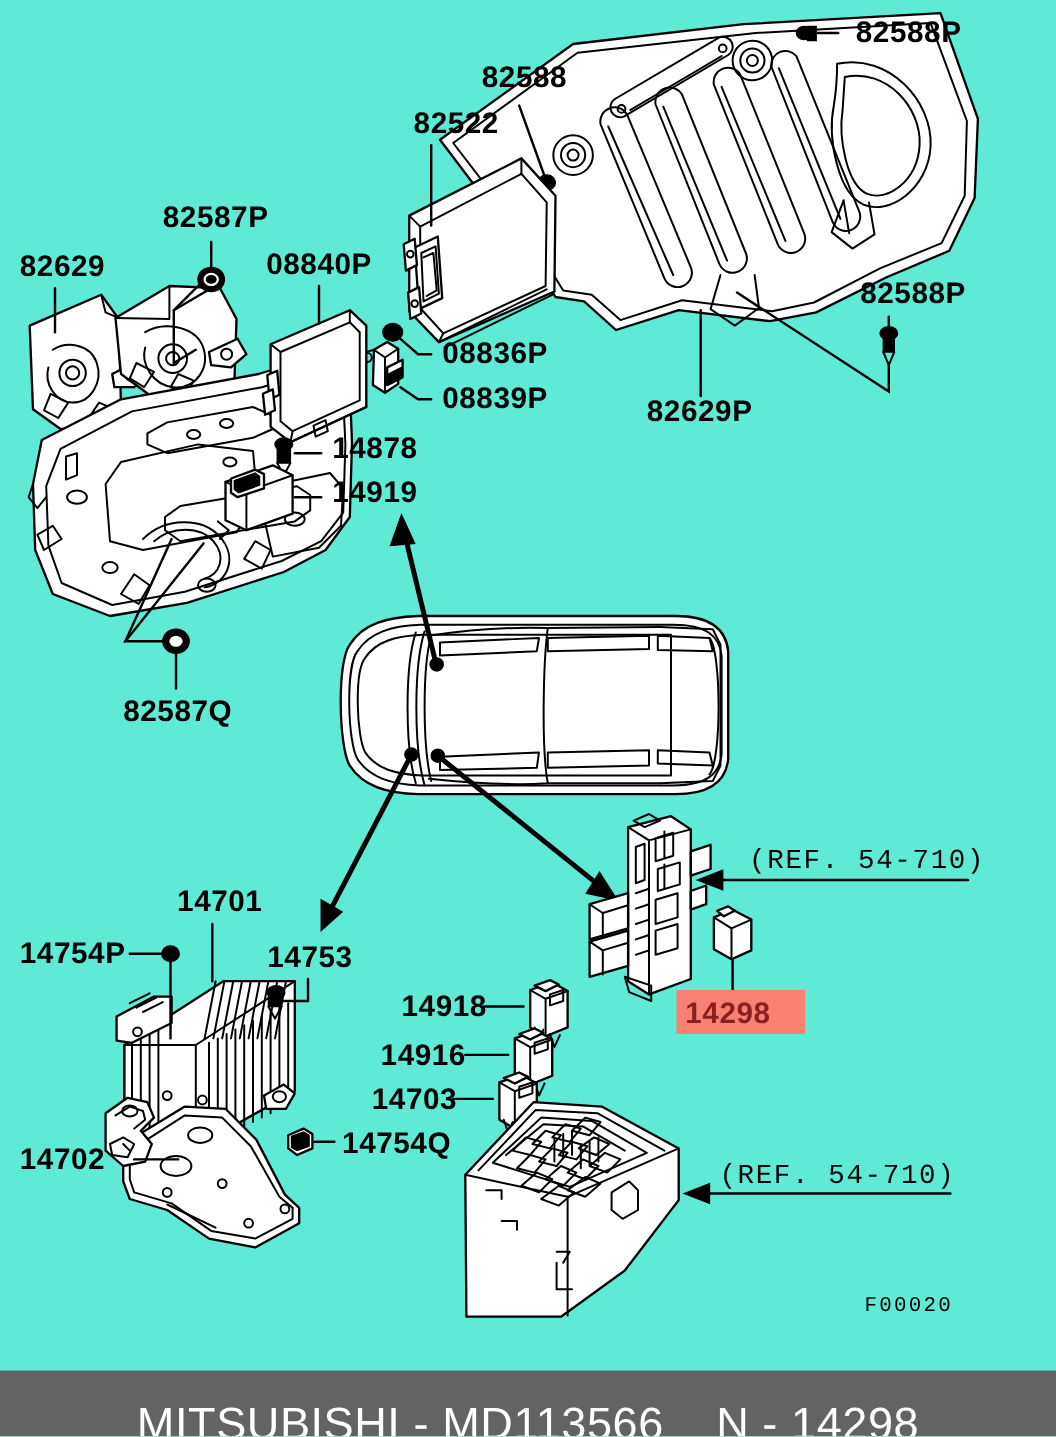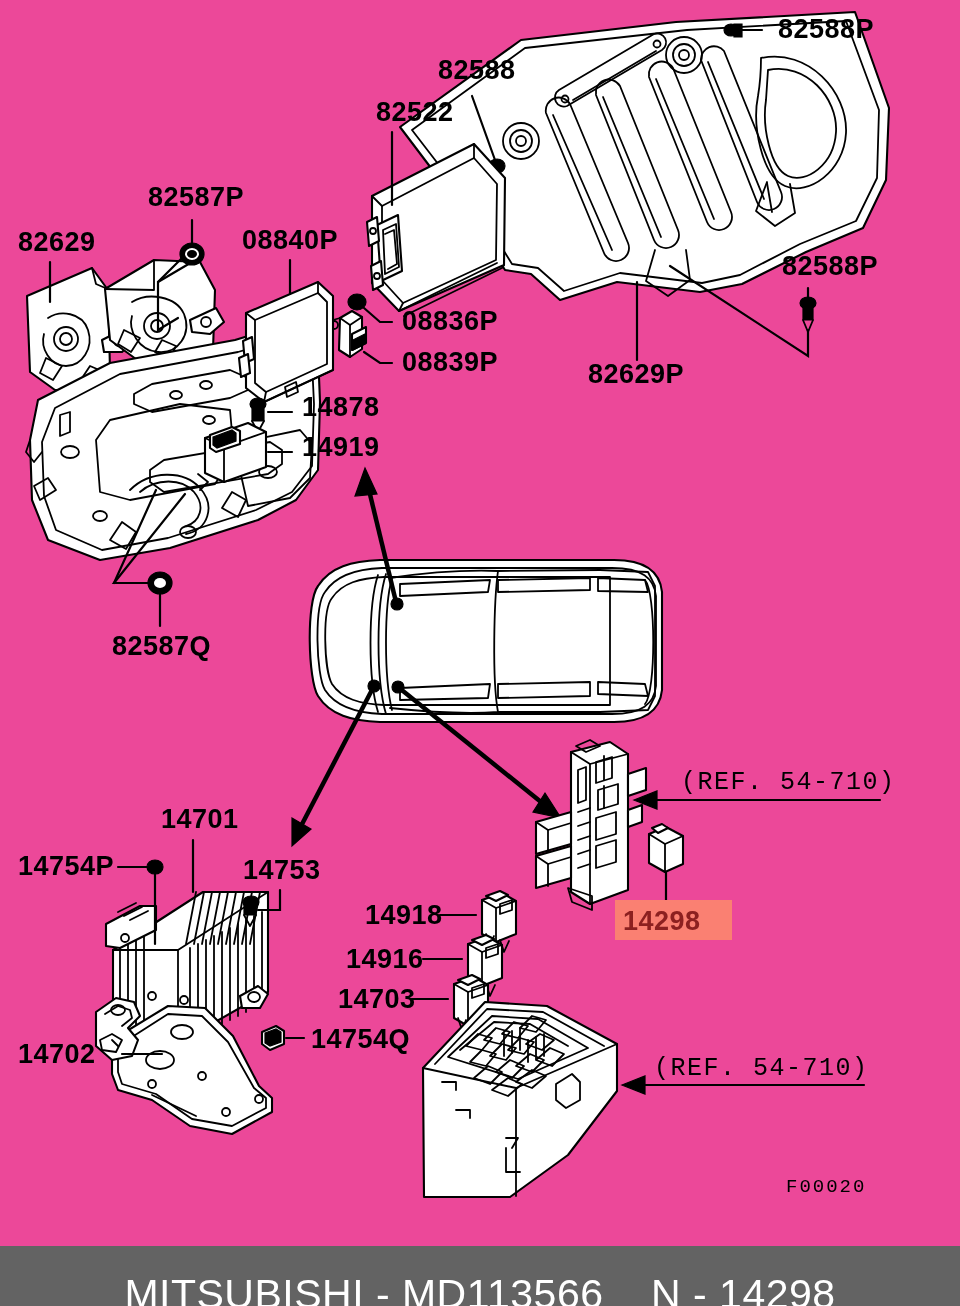--- a/index.html
+++ b/index.html
@@ -7,21 +7,21 @@
     padding: 0;
     background: #ffffff;
   }
   body {
     font-family: "Liberation Sans", sans-serif;
   }
   #page {
     position: relative;
     width: 960px;
     height: 1306px;
-    background: #ec4899;
+    background: #5eead4;
     overflow: hidden;
   }
   #diagram-svg {
     position: absolute;
     left: 0;
     top: 0;
     width: 960px;
     height: 1210px;
     display: block;
   }

